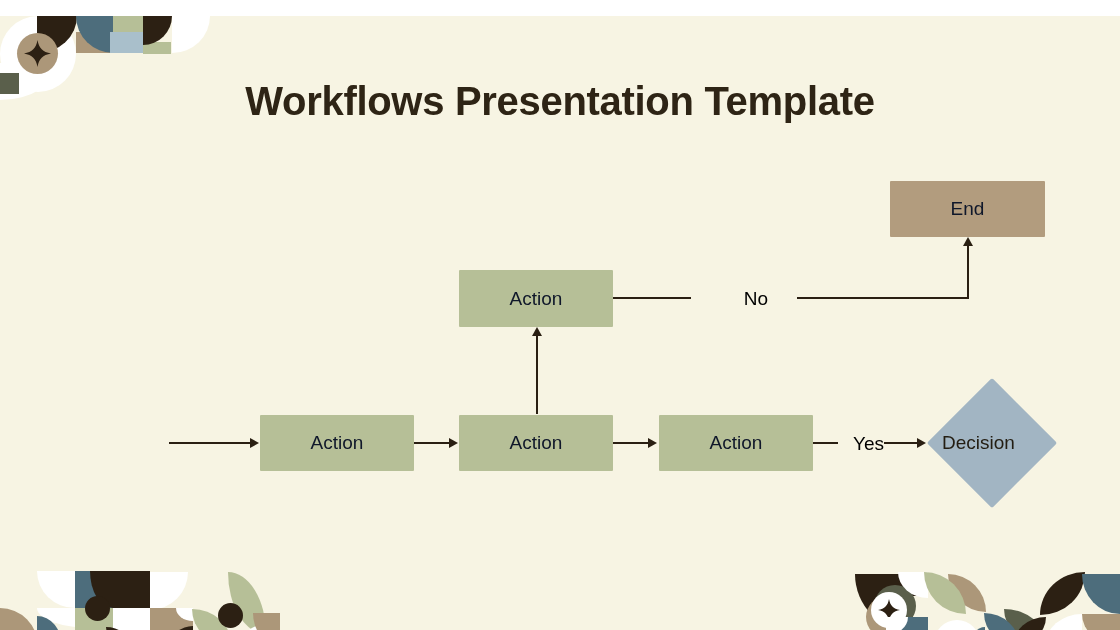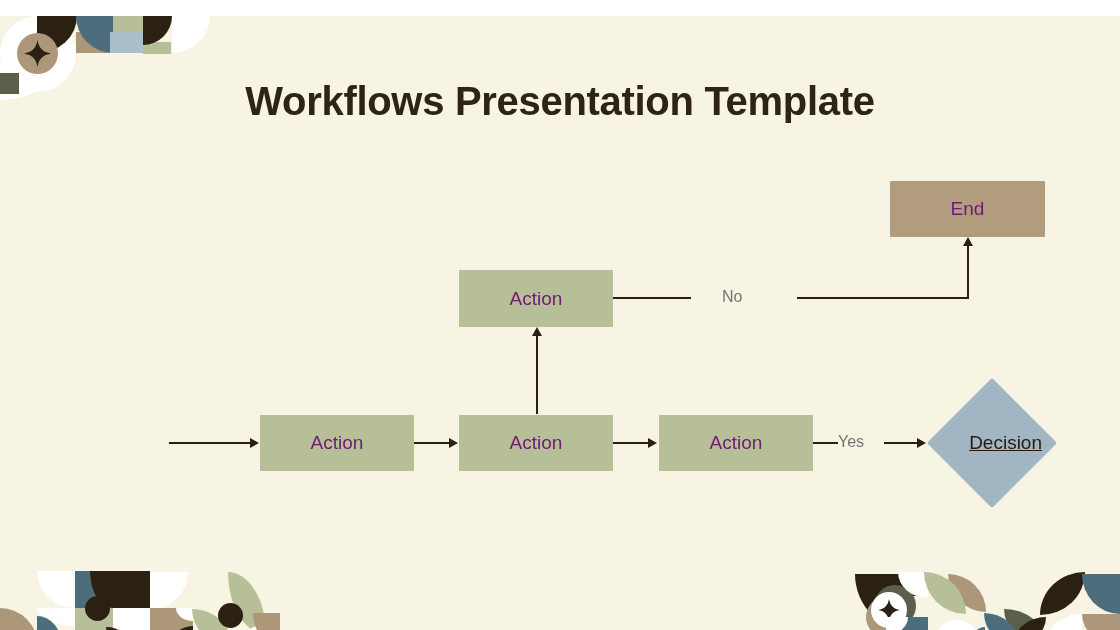--- a/index.html
+++ b/index.html
@@ -3,38 +3,38 @@
 <meta charset="utf-8">
 <style>
   html,body{margin:0;padding:0;width:1120px;height:630px;overflow:hidden;}
   .stage{position:absolute;left:0;top:16px;width:1120px;height:630px;background:#f7f4e3;
          font-family:"Liberation Sans", sans-serif;color:#231d12;}
   
   .slide-title{position:absolute;left:0;right:0;top:60px;height:50px;line-height:50px;
     text-align:center;font-size:40px;font-weight:800;letter-spacing:-0.3px;color:#2e2415;}
   
   .node{position:absolute;display:flex;align-items:center;justify-content:center;
-        font-size:19px;color:#701a75;border-radius:1px;}
+        font-size:19px;color:#0f172a;border-radius:1px;}
   .rect{width:154px;height:56px;}
   .node-start{left:63px;top:374px;width:106px;height:106px;border-radius:50%;background:#ab9678;}
   .node-a1{left:260px;top:399px;background:#b6bf97;}
   .node-a2{left:459px;top:399px;background:#b6bf97;}
   .node-a3{left:659px;top:399px;background:#b6bf97;}
   .node-atop{left:459px;top:254px;height:57px;background:#b6bf97;}
   .node-end{left:890px;top:165px;width:155px;background:#b29c7e;}
   .diamond-shape{position:absolute;left:946px;top:381px;width:92px;height:92px;
                  background:#a2b5c3;transform:rotate(45deg);border-radius:2px;}
-  .diamond-label{position:absolute;left:942px;top:416px;width:100px;text-align:right;font-size:19px;text-decoration:underline;}
+  .diamond-label{position:absolute;left:942px;top:416px;width:100px;text-align:left;font-size:19px;}
   
   .fl{position:absolute;background:#2a1f12;height:1.6px;}
   .flv{width:1.6px;height:auto;}
   .ah{position:absolute;width:0;height:0;border-style:solid;}
   .ah-right{border-width:5px 0 5px 9px;border-color:transparent transparent transparent #2a1f12;}
   .ah-up{border-width:0 5px 9px 5px;border-color:transparent transparent #2a1f12 transparent;}
-  .edge-label{position:absolute;font-size:16px;color:#737373;text-align:left;}
+  .edge-label{position:absolute;font-size:19px;color:#000000;text-align:right;}
   
   .sh{position:absolute;}
   .circle{border-radius:50%;}
   .quad-tr{border-radius:0 0 0 100%;}   
   .quad-tl{border-radius:0 0 100% 0;}   
   .quad-br{border-radius:100% 0 0 0;}   
   .quad-bl{border-radius:0 100% 0 0;}   
   .leaf-a{border-radius:0 100% 0 100%;} 
   .leaf-b{border-radius:100% 0 100% 0;} 
   .c-dark{background:#2c2013;} .c-tan{background:#ac9779;}

